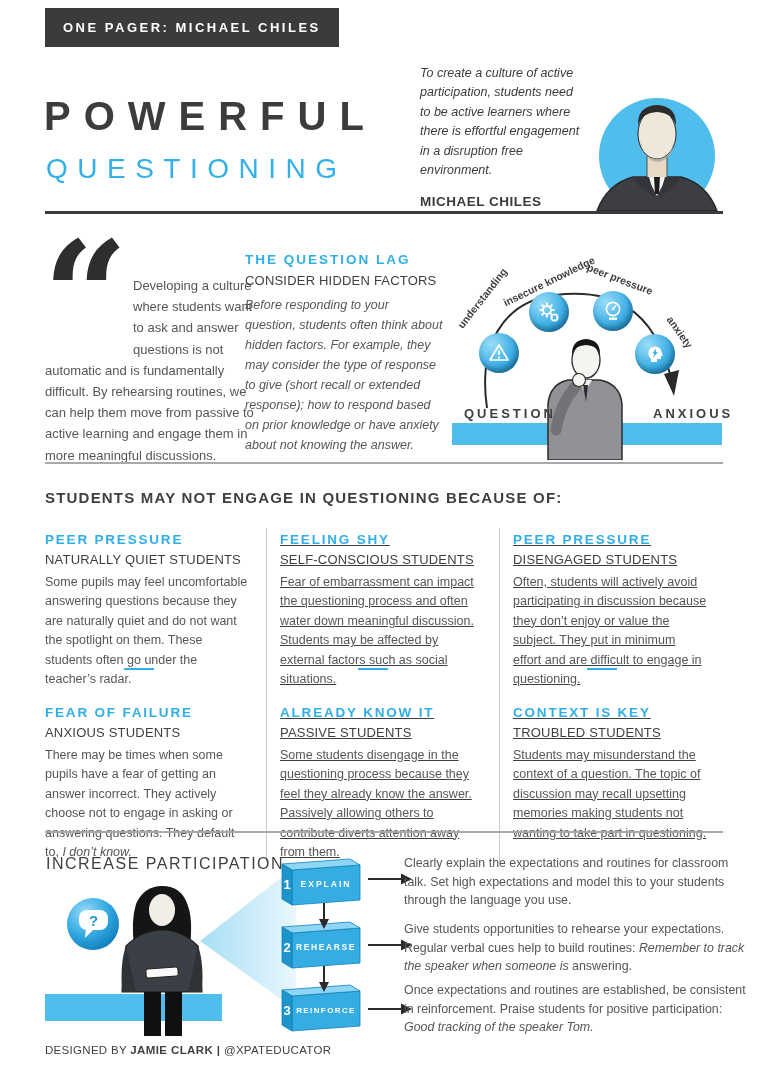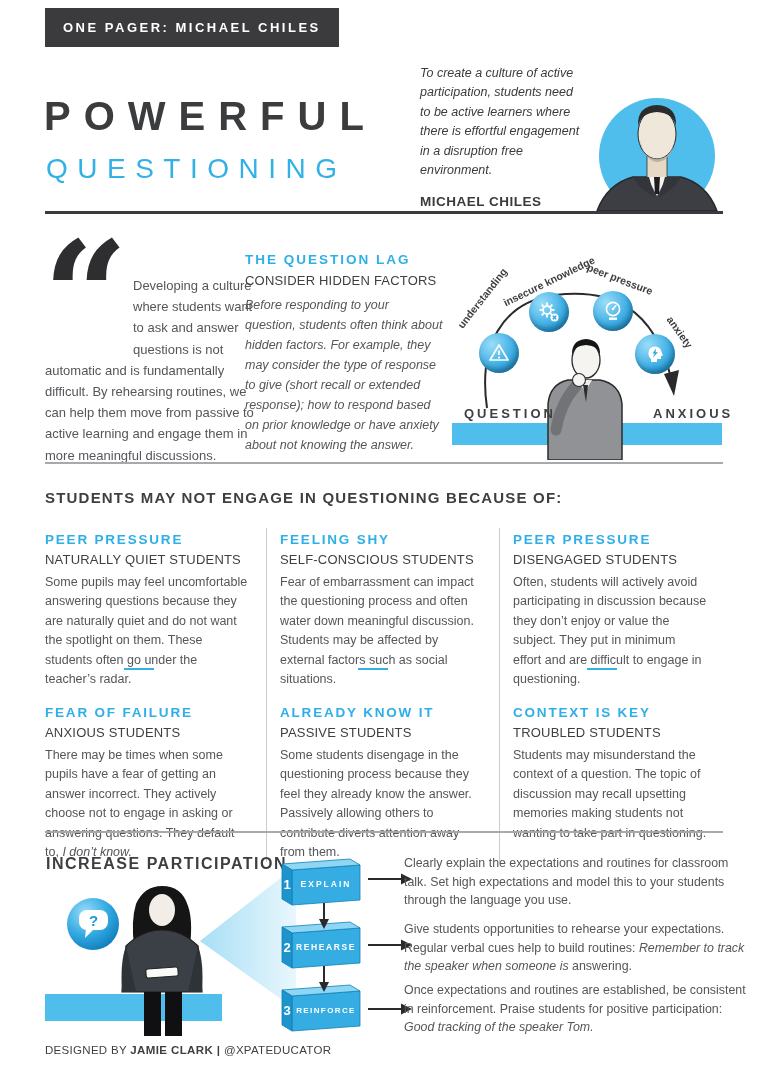--- a/index.html
+++ b/index.html
@@ -40,32 +40,32 @@
         box-shadow:inset -2px -4px 5px rgba(0,0,0,.28);}
   .node-label{position:absolute;font-size:10.5px;font-weight:bold;color:#3E3F41;
               white-space:nowrap;text-align:center;}
   .qa-label{position:absolute;top:160px;font-size:13px;font-weight:bold;
             letter-spacing:3px;color:#3E3F41;}
 
   
   .section-heading{left:45px;top:489px;font-size:15px;font-weight:bold;letter-spacing:1.2px;color:#3E3F41;}
   .grid{left:45px;top:528px;width:678px;display:grid;grid-template-columns:222px 233px 223px;}
   .gcol{padding-right:16px;box-sizing:border-box;}
-  .gcol.mid,.gcol.last{padding-left:13px;}
+  .gcol.mid,.gcol.last{padding-left:13px;text-decoration:underline;}
   .gcol.first,.gcol.mid{border-right:1px solid #C9CBCD;}
   .cell-top{height:155px;position:relative;padding-top:4px;box-sizing:border-box;}
   .cell-bot{padding-top:4px;margin-top:18px;}
   .blue-div{position:absolute;bottom:13px;left:46%;transform:translateX(-50%);
             width:30px;height:2px;background:#33B1E7;}
   .r-title{color:#2FAFE8;font-weight:bold;font-size:13.5px;letter-spacing:1.8px;}
   .r-sub{margin-top:5px;font-size:13px;color:#3E3F41;letter-spacing:.2px;}
   .r-body{margin-top:6px;font-size:12.5px;line-height:1.55;color:#55565A;}
 
   
-  .b-heading{left:46px;top:855px;font-size:16px;font-weight:bold;letter-spacing:1.5px;color:#3E3F41;}
+  .b-heading{left:46px;top:855px;font-size:16px;font-weight:normal;letter-spacing:1.5px;color:#3E3F41;}
   .b-bar{left:45px;top:994px;width:177px;height:27px;background:#4FBEEC;}
   .sphere{left:66px;top:897px;width:54px;height:54px;}
   .woman{left:106px;top:884px;width:112px;height:152px;}
   .beam{left:200px;top:866px;width:96px;height:144px;
         clip-path:polygon(0 52%,100% 0,100% 100%);
         background:linear-gradient(90deg,rgba(79,190,236,.5),rgba(79,190,236,.12));}
   .stepbox{left:278px;width:86px;height:56px;}
   .darrow{left:317px;width:14px;height:26px;}
   .rarrow{left:368px;width:44px;height:14px;}
   .step-text{left:404px;width:344px;font-size:12.4px;line-height:1.5;color:#55565A;}

